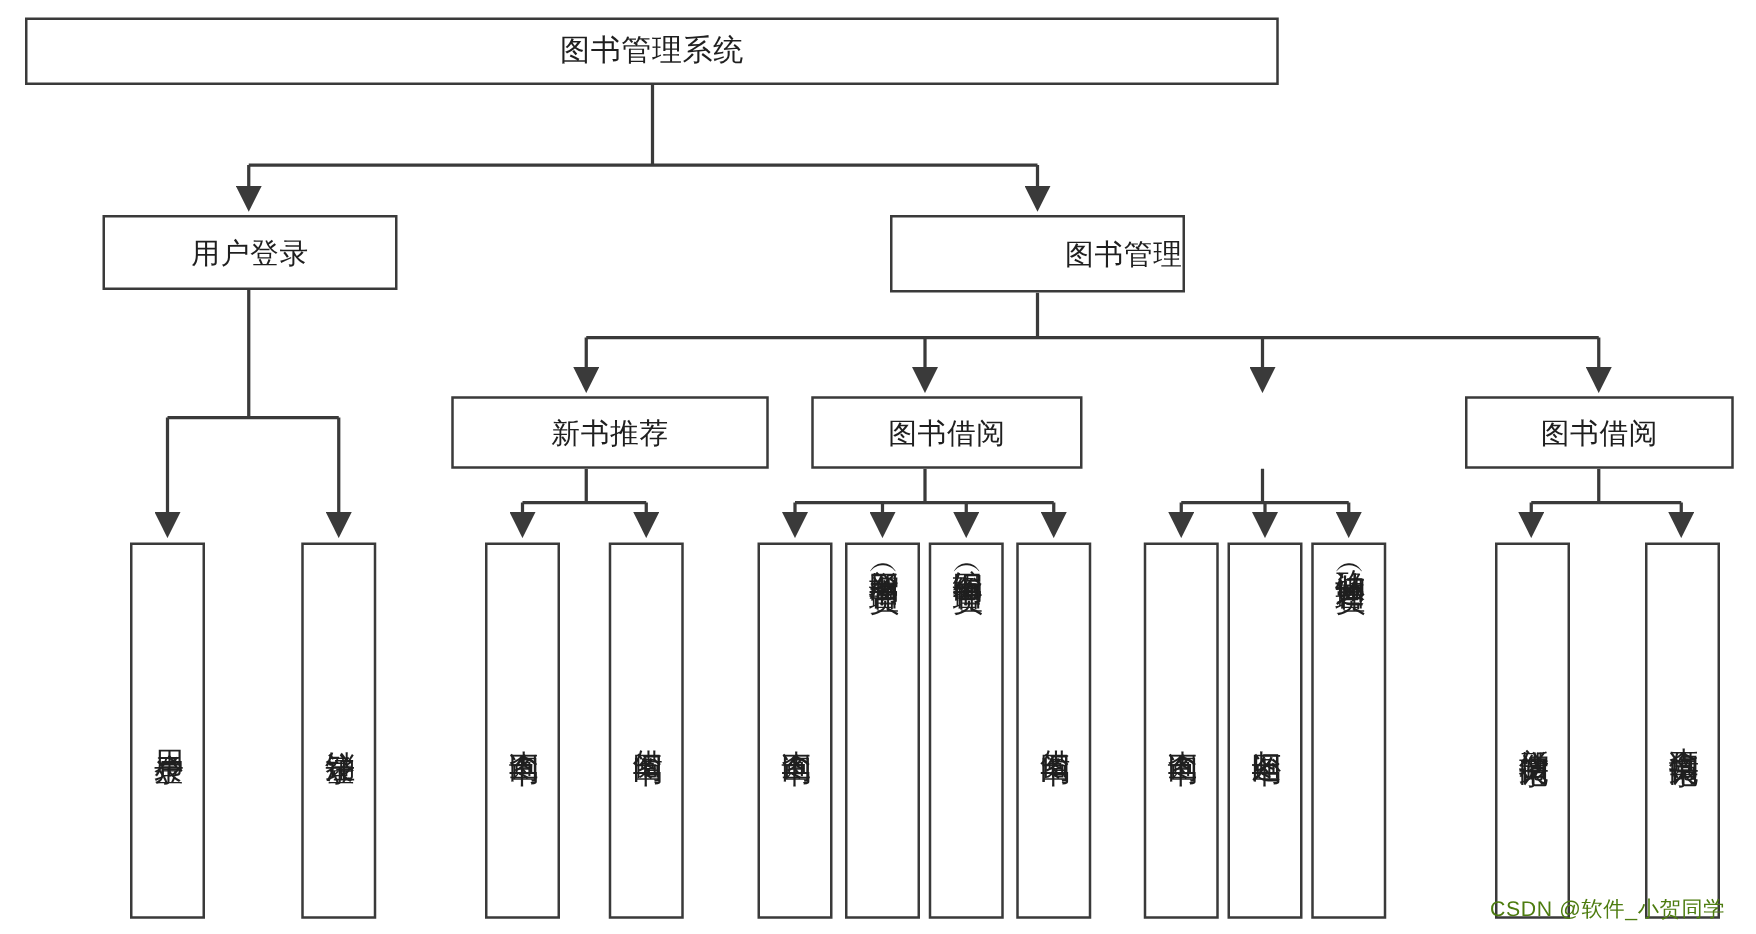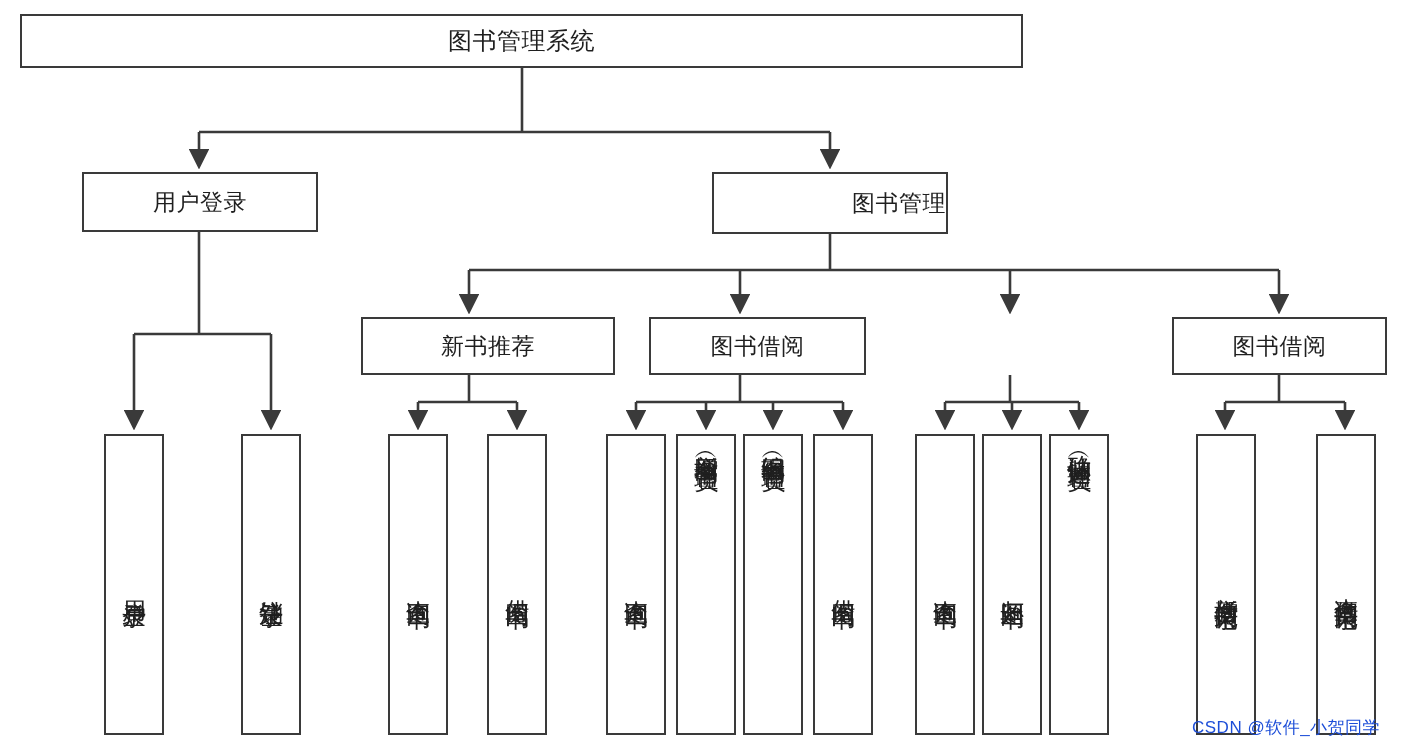--- a/index.html
+++ b/index.html
@@ -64,21 +64,21 @@
     line-height: 1.18;
     letter-spacing: 2px;
     white-space: nowrap;
   }
   .node.vert.mid {
     align-items: center;
   }
   .watermark {
     position: absolute;
     font-size: 17px;
-    color: #1d4ed8;
+    color: #4d7c0f;
     letter-spacing: 0.5px;
     white-space: nowrap;
     z-index: 3;
     font-family: "Liberation Sans", "DejaVu Sans", sans-serif;
   }
 </style>
 </head>
 <body>
 
 <div id="canvas">

